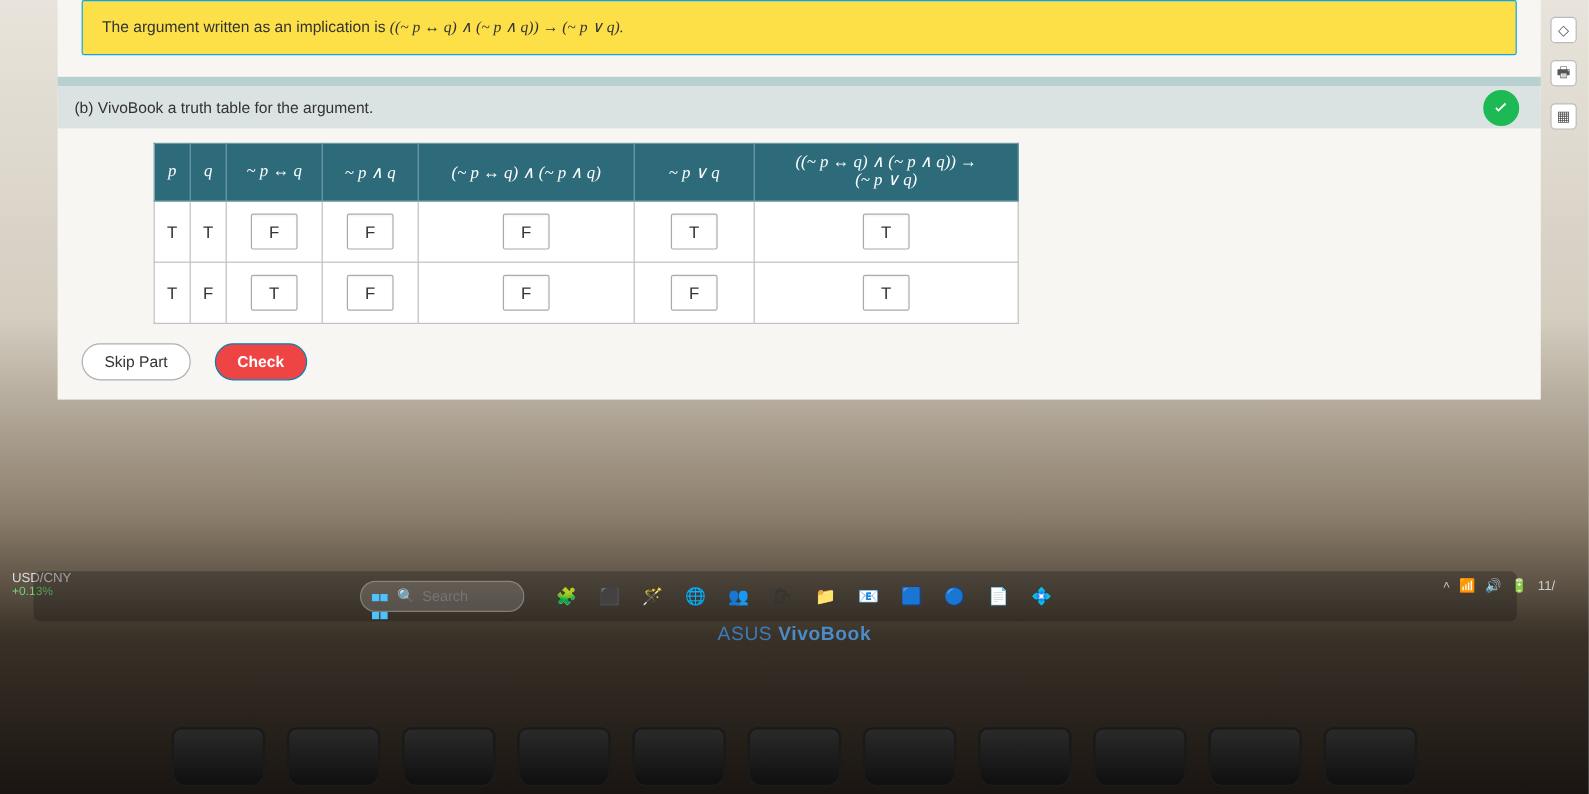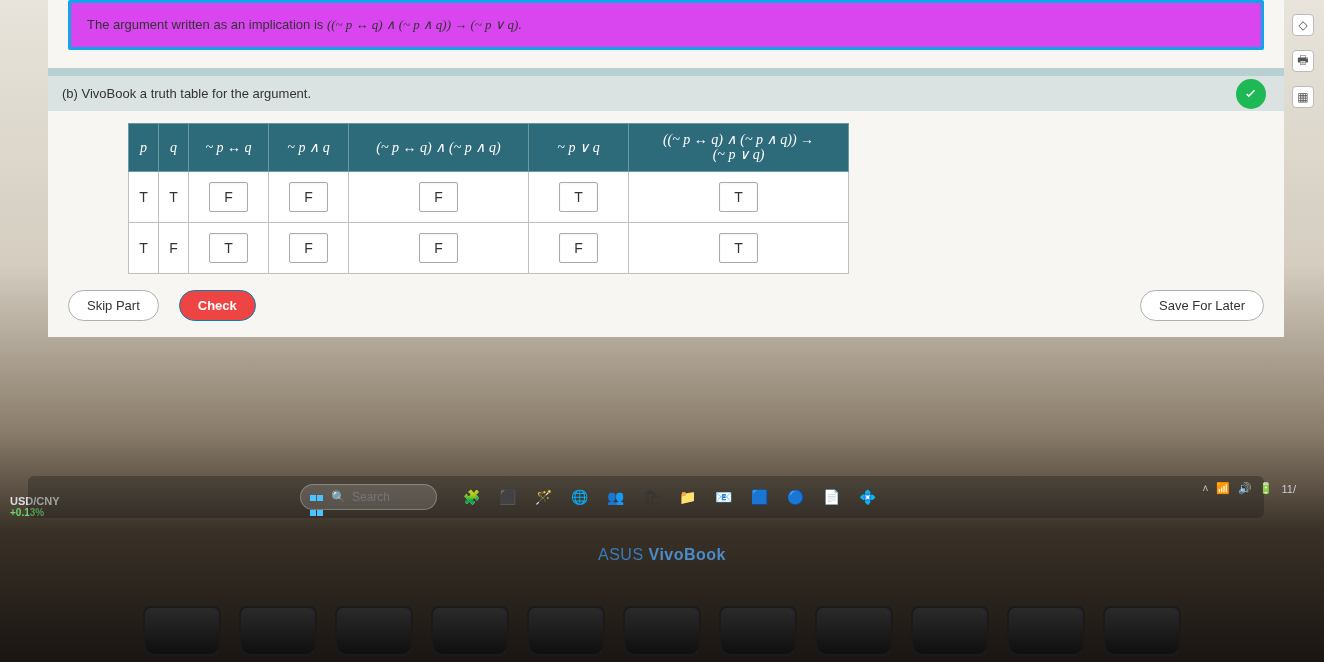--- a/index.html
+++ b/index.html
@@ -21,22 +21,22 @@
   background: #f7f6f2;
   padding: 0 20px 10px 20px;
 }
 .correct-answer-header {
   color: #4a6b7a;
   font-weight: bold;
   font-size: 13px;
   padding: 4px 0 6px 0;
 }
 .answer-box {
-  border: 3px solid #0ea5e9;
-  background: #d946ef;
+  border: 1px solid #0ea5e9;
+  background: #fde047;
   padding: 14px 16px;
   border-radius: 2px;
   font-size: 13px;
   margin-bottom: 18px;
 }
 .math { font-style: italic; font-family: "Times New Roman", serif; }
 .divider-band {
   height: 8px;
   background: #b8d0cf;
   margin: 0 -20px 0 -20px;
@@ -160,22 +160,22 @@
   border-radius: 6px;
   display: flex;
   align-items: center;
   padding: 0 12px;
   gap: 8px;
 }
 .taskbar-left {
   position: absolute;
   left: 10px; top: 476px;
   height: 42px;
-  display: flex; flex-direction: column; justify-content: flex-end;
-  color: #ccc; font-size: 10px; font-weight: bold;
+  display: flex; flex-direction: column; justify-content: flex-start;
+  color: #ccc; font-size: 10px;
 }
 .taskbar-left .stock { color: #ddd; font-size: 11px; }
 .taskbar-left .delta { color: #6fd66f; font-size: 10px; }
 .search-pill {
   display: flex; align-items: center;
   background: rgba(255,255,255,0.15);
   border: 1px solid rgba(255,255,255,0.25);
   border-radius: 16px;
   padding: 4px 14px 4px 8px;
   gap: 6px;
@@ -198,21 +198,21 @@
   position: absolute;
   right: 28px; top: 482px;
   color: #ccc; font-size: 11px;
   display: flex; gap: 8px; align-items: center;
 }
 .tray .chev { font-size:10px; }
 
 
 .brand {
   position: absolute;
-  left: 50%; top: 546px;
+  left: 50%; top: 520px;
   transform: translateX(-50%);
   color: #3a7bb8;
   font-size: 16px;
   letter-spacing: 0.5px;
 }
 .brand b { color: #4a8bc8; font-weight: bold; }
 
 
 .keyboard {
   position: absolute;
@@ -292,21 +292,20 @@
       </tbody>
     </table>
   </div>
 
   <div class="bottom-row">
     <div class="left-buttons">
       <button class="pill-btn">Skip Part</button>
       <button class="pill-btn primary">Check</button>
     </div>
     <div class="right-buttons">
-      <button class="pill-btn">Save For Later</button>
     </div>
   </div>
 
 </div>
 
 <div class="float-icons">
   <div class="icon-btn">◇</div>
   <div class="icon-btn">🖶</div>
   <div class="icon-btn">▦</div>
 </div>

